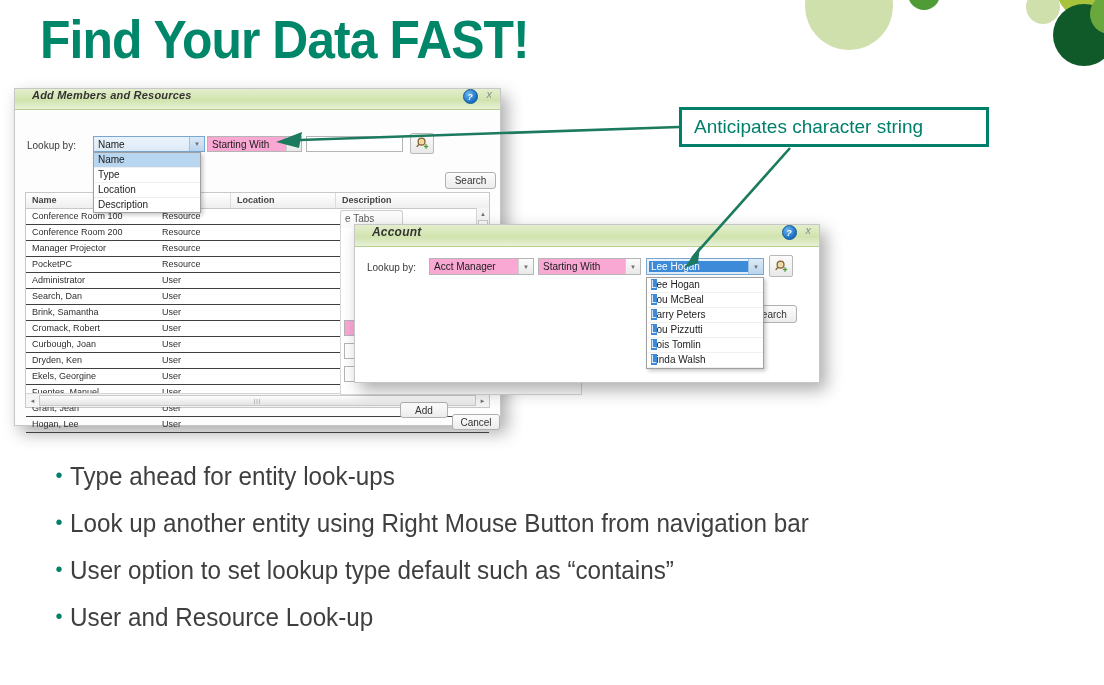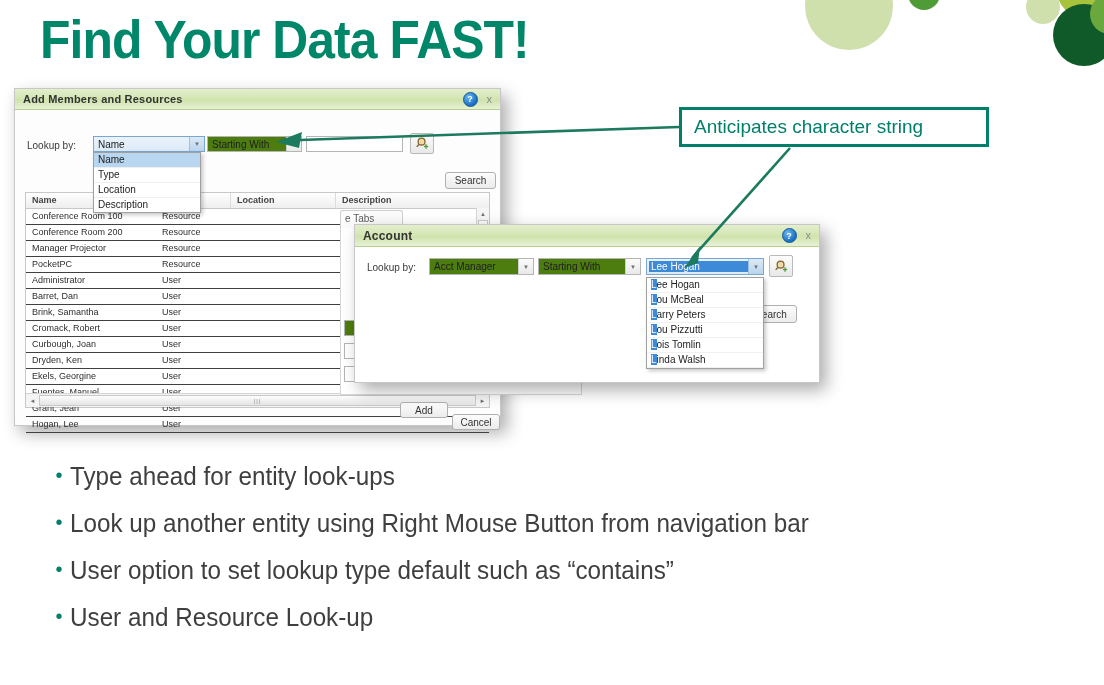--- a/index.html
+++ b/index.html
@@ -29,44 +29,45 @@
     white-space:nowrap;
   }
 
   
   .win{
     position:absolute;background:#ffffff;
     border:1px solid #c7c7c7;
     box-shadow:6px 7px 16px rgba(0,0,0,0.33);
   }
   .win-title{
-    height:20px;display:flex;align-items:center;
+    height:20px;display:flex;
     background:linear-gradient(to bottom,#e3eecd 0%,#d4e6b2 48%,#cfe2ab 52%,#e7f1d6 100%);
     border-bottom:1px solid #b9cf92;
-    padding:0 6px 0 8px;
+    padding:0 6px 0 17px;
+    font-style:italic;
   }
   .win-title .t-label{
     font-size:11px;font-weight:bold;color:#333333;flex:1;
     letter-spacing:0.2px;
   }
   .help-icon{
     width:13px;height:13px;border-radius:50%;
     background:radial-gradient(circle at 35% 30%,#6bb7ef,#1a6fc4 70%);
     color:#ffffff;font-size:9px;font-weight:bold;
     display:flex;align-items:center;justify-content:center;
     margin-right:7px;border:1px solid #0f5795;
   }
   .close-x{font-size:11px;color:#8c8c8c;line-height:1;padding:0 2px;}
 
   .win-body{position:relative;background:#fdfdfd;}
 
   
   .lbl{font-size:10px;color:#3a3a3a;}
   .combo{
-    height:16px;border:1px solid #b5b5b5;background:#4d7c0f;
+    height:16px;border:1px solid #b5b5b5;background:#f9a8d4;
     display:flex;align-items:center;font-size:10px;color:#202020;
     box-sizing:border-box;
   }
   .combo .val{padding-left:4px;flex:1;white-space:nowrap;overflow:hidden;}
   .combo .arrow{
     width:14px;height:100%;display:flex;align-items:center;justify-content:center;
     border-left:1px solid #cfcfcf;
     background:linear-gradient(to bottom,#fbfbfb,#e9e9e9);
     font-size:6px;color:#707070;
   }
@@ -225,21 +226,21 @@
               <div class="gc" style="width: 105px;"></div>
               <div class="gc" style="width: 142px;"></div>
             </div>
             <div class="grow">
               <div class="gc" style="width: 130px;">Administrator</div>
               <div class="gc" style="width: 75px;">User</div>
               <div class="gc" style="width: 105px;"></div>
               <div class="gc" style="width: 142px;"></div>
             </div>
             <div class="grow">
-              <div class="gc" style="width: 130px;">Barret, Dan</div>
+              <div class="gc" style="width: 130px;">Search, Dan</div>
               <div class="gc" style="width: 75px;">User</div>
               <div class="gc" style="width: 105px;"></div>
               <div class="gc" style="width: 142px;"></div>
             </div>
             <div class="grow">
               <div class="gc" style="width: 130px;">Brink, Samantha</div>
               <div class="gc" style="width: 75px;">User</div>
               <div class="gc" style="width: 105px;"></div>
               <div class="gc" style="width: 142px;"></div>
             </div>

